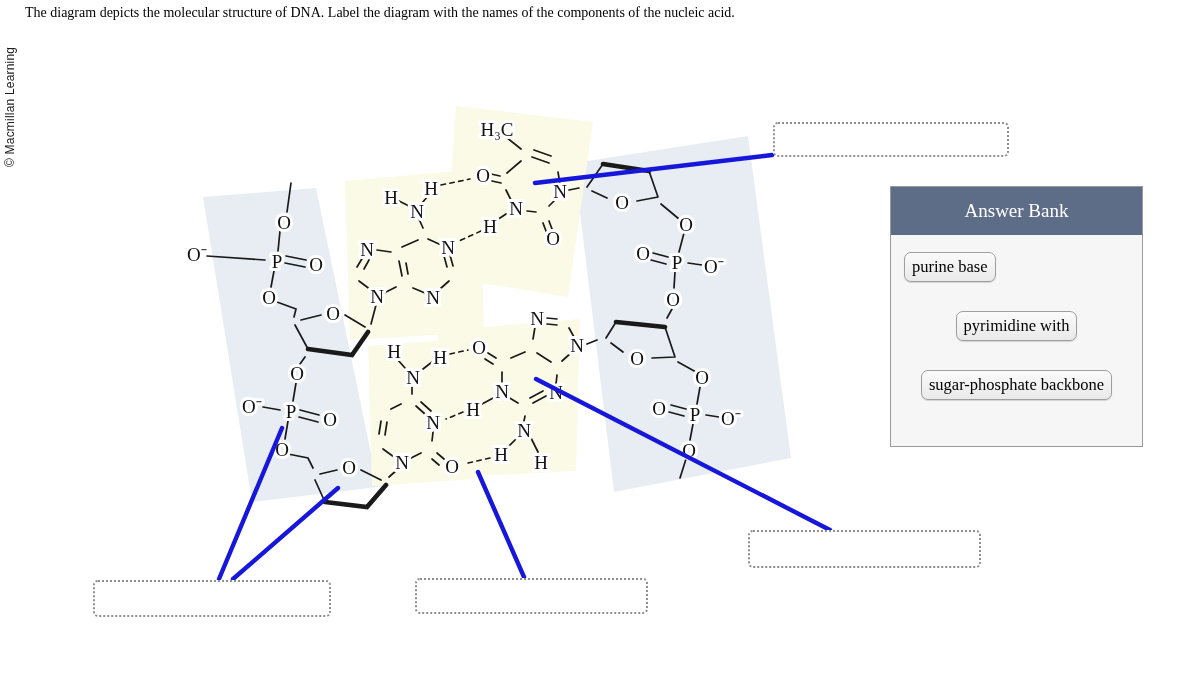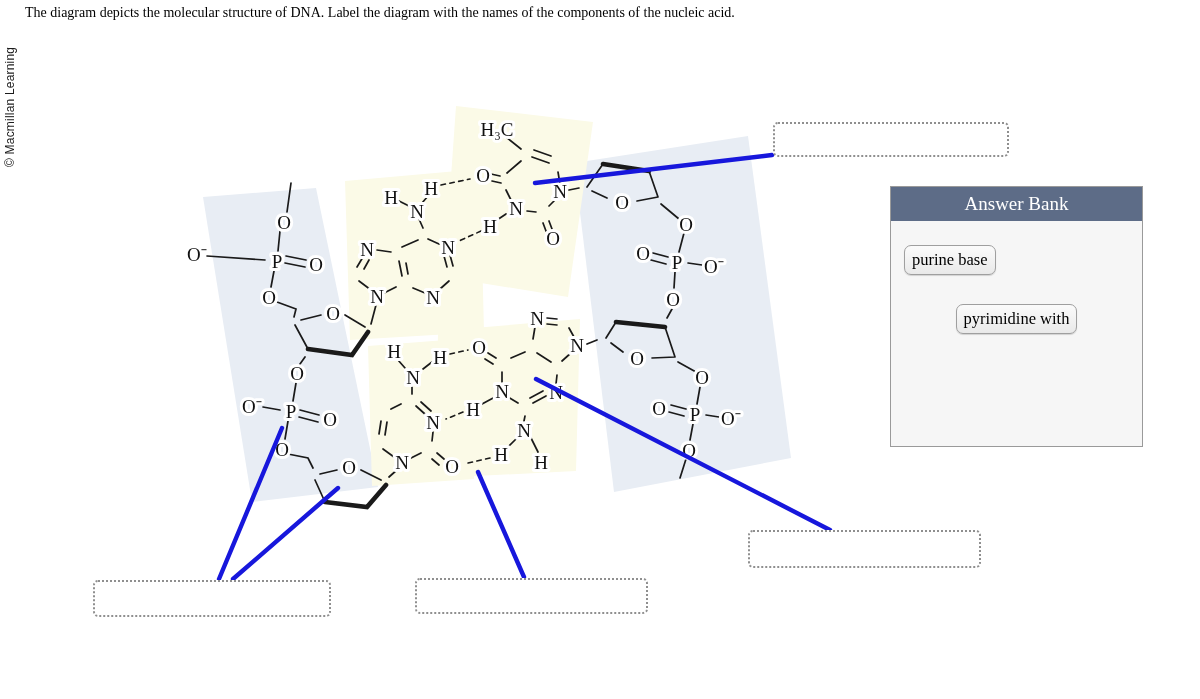--- a/index.html
+++ b/index.html
@@ -35,25 +35,25 @@
   }
   #target-top-right{left:773px;top:122px;width:236px;height:35px;}
   #target-bottom-left{left:93px;top:580px;width:238px;height:37px;}
   #target-bottom-mid{left:415px;top:578px;width:233px;height:36px;}
   #target-bottom-right{left:748px;top:530px;width:233px;height:38px;}
   .answer-bank{
     position:absolute;left:890px;top:186px;width:253px;height:261px;
     background:#f6f6f6;border:1px solid #9a9a9a;box-sizing:border-box;
   }
   .answer-bank .bank-header{
-    background:var(--bank-header,#5d6c87);color:#fff;height:34px;
+    background:var(--bank-header,#5d6c87);color:#fff;height:48px;
     display:flex;align-items:center;justify-content:center;
     font-size:19px;
   }
-  .answer-bank .bank-body{padding:24px 13px 0 13px;}
+  .answer-bank .bank-body{padding:17px 13px 0 13px;}
   .bank-row{display:flex;margin-bottom:29px;}
   .bank-row.split{justify-content:space-between;}
   .bank-row.center{justify-content:center;}
   .bank-chip{
     display:inline-block;background:linear-gradient(#fbfbfb,#e9e9e9);
     border:1px solid #9f9f9f;border-radius:7px;padding:4px 7px;
     font-size:16.5px;color:#000;box-shadow:0 1px 1px rgba(0,0,0,.15);
     cursor:pointer;white-space:nowrap;
   }
 </style>
@@ -195,14 +195,17 @@
 
 <div class="answer-bank">
   <div class="bank-header">Answer Bank</div>
   <div class="bank-body">
     <div class="bank-row split">
       <span class="bank-chip">purine base</span>
     </div>
     <div class="bank-row center">
       <span class="bank-chip">pyrimidine with</span>
     </div>
+    <div class="bank-row center">
+      <span class="bank-chip">sugar-phosphate backbone</span>
+    </div>
   </div>
 </div>
 
 </body></html>

